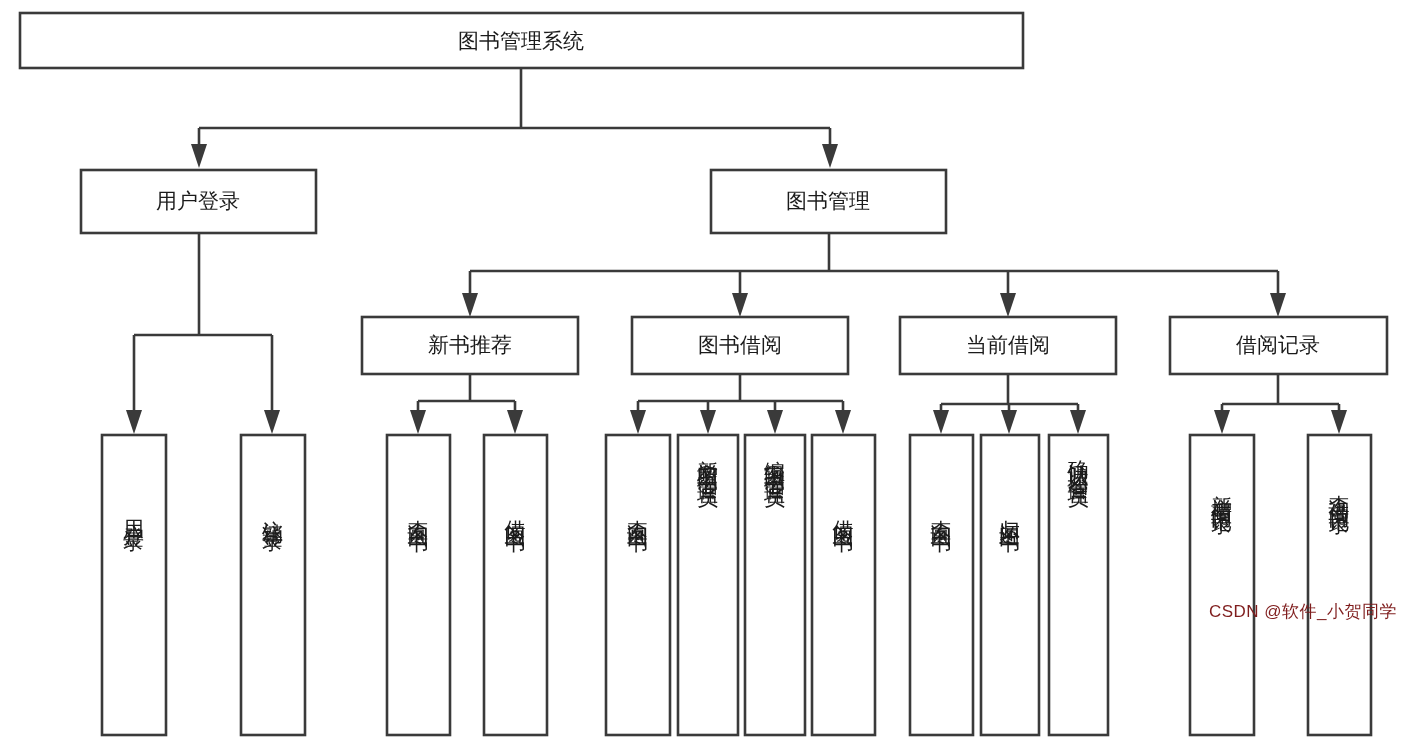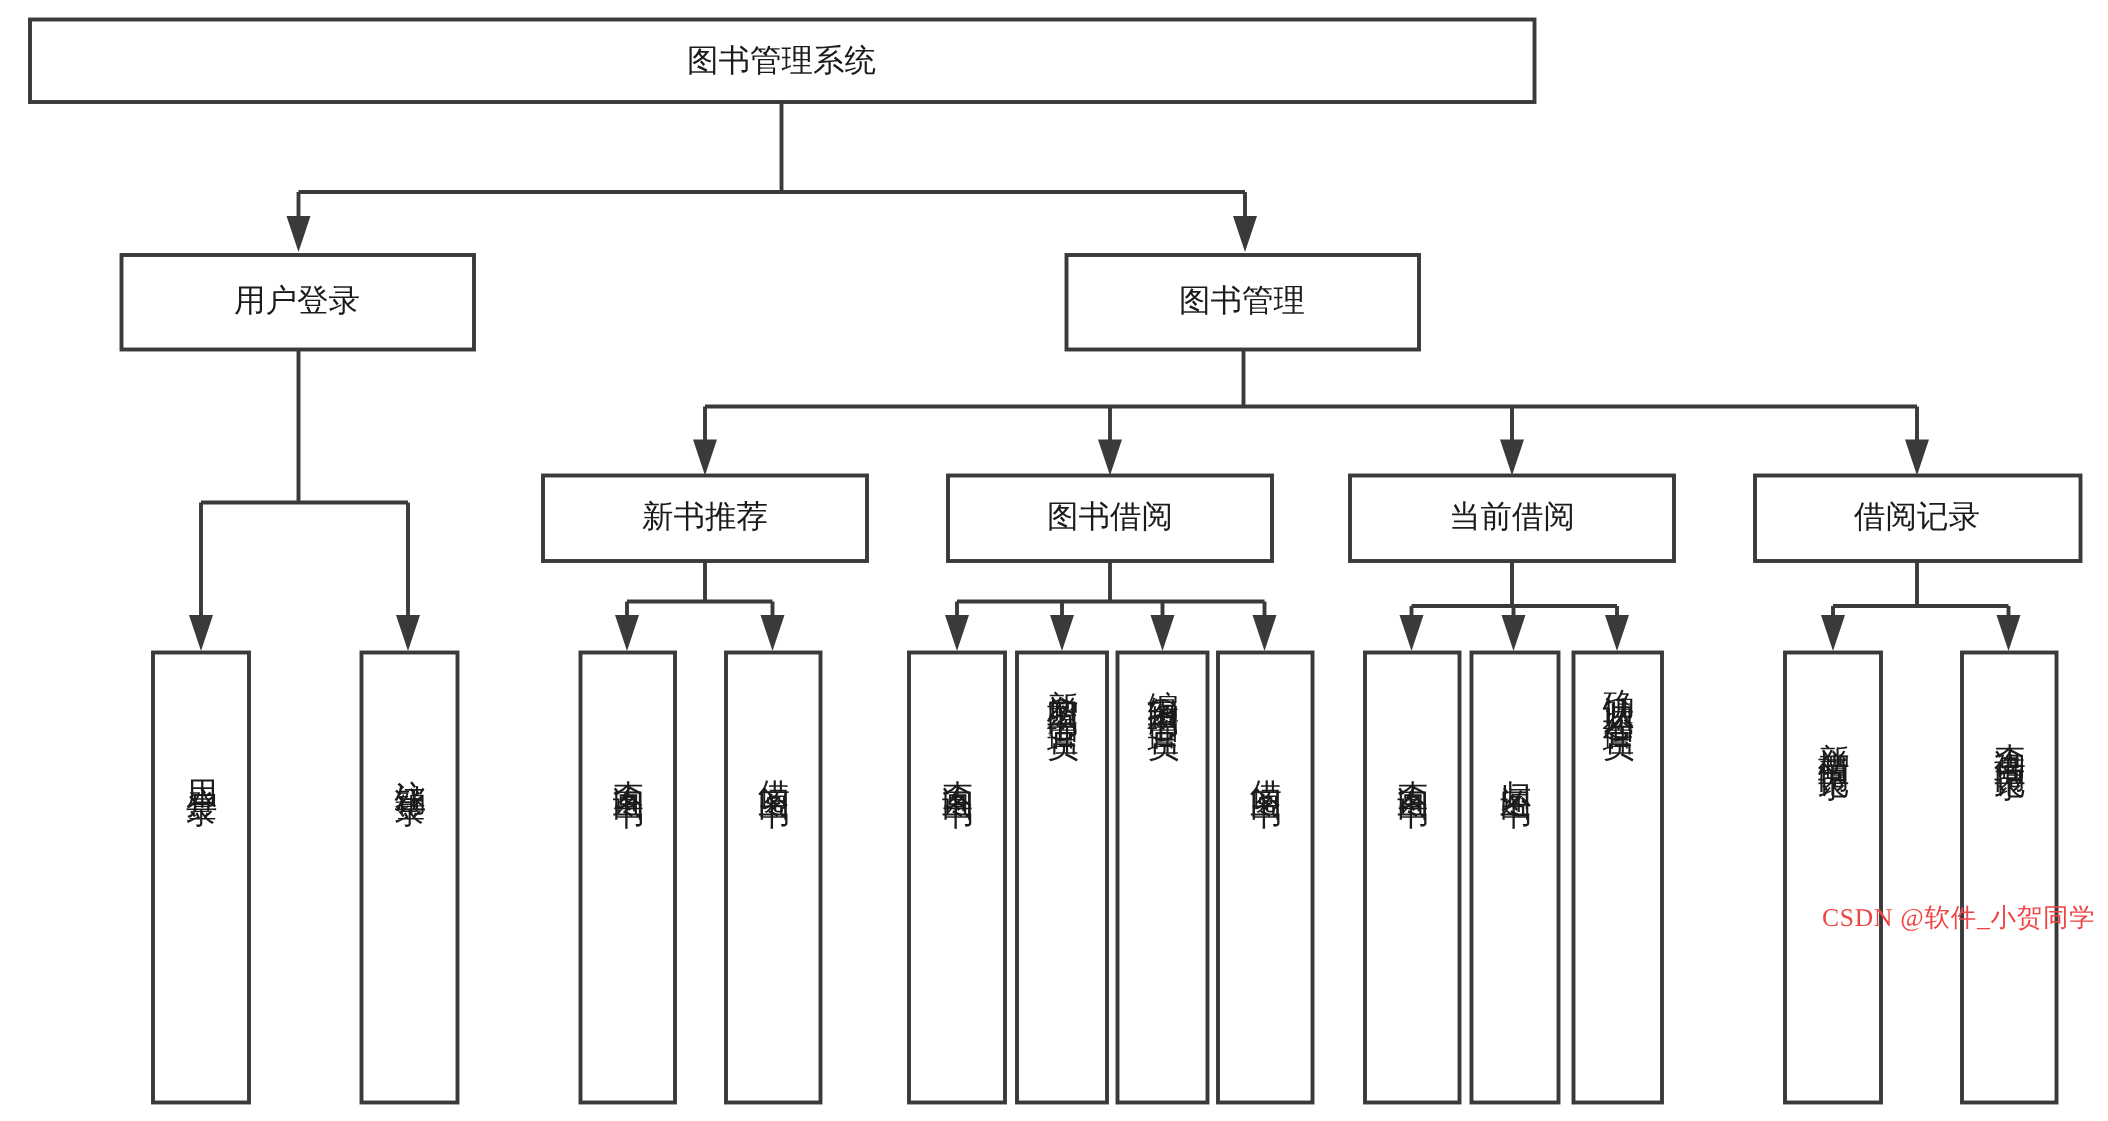--- a/index.html
+++ b/index.html
@@ -62,23 +62,23 @@
     font-size: 21px;
     line-height: 1;
     letter-spacing: 4px;
     color: #1b1b1b;
     white-space: nowrap;
   }
   .watermark {
     position: absolute;
     right: 8px;
     bottom: 6px;
-    font-family: Liberation Serif, serif;
+    font-family: Liberation Sans, sans-serif;
     font-size: 17px;
-    color: #ef4444;
+    color: #7f1d1d;
     letter-spacing: 0.5px;
     white-space: nowrap;
   }
 </style>
 </head>
 <body>
 
 <div id="diagram-root">
 
   <svg class="diagram-canvas" viewBox="0 0 1405 747">

